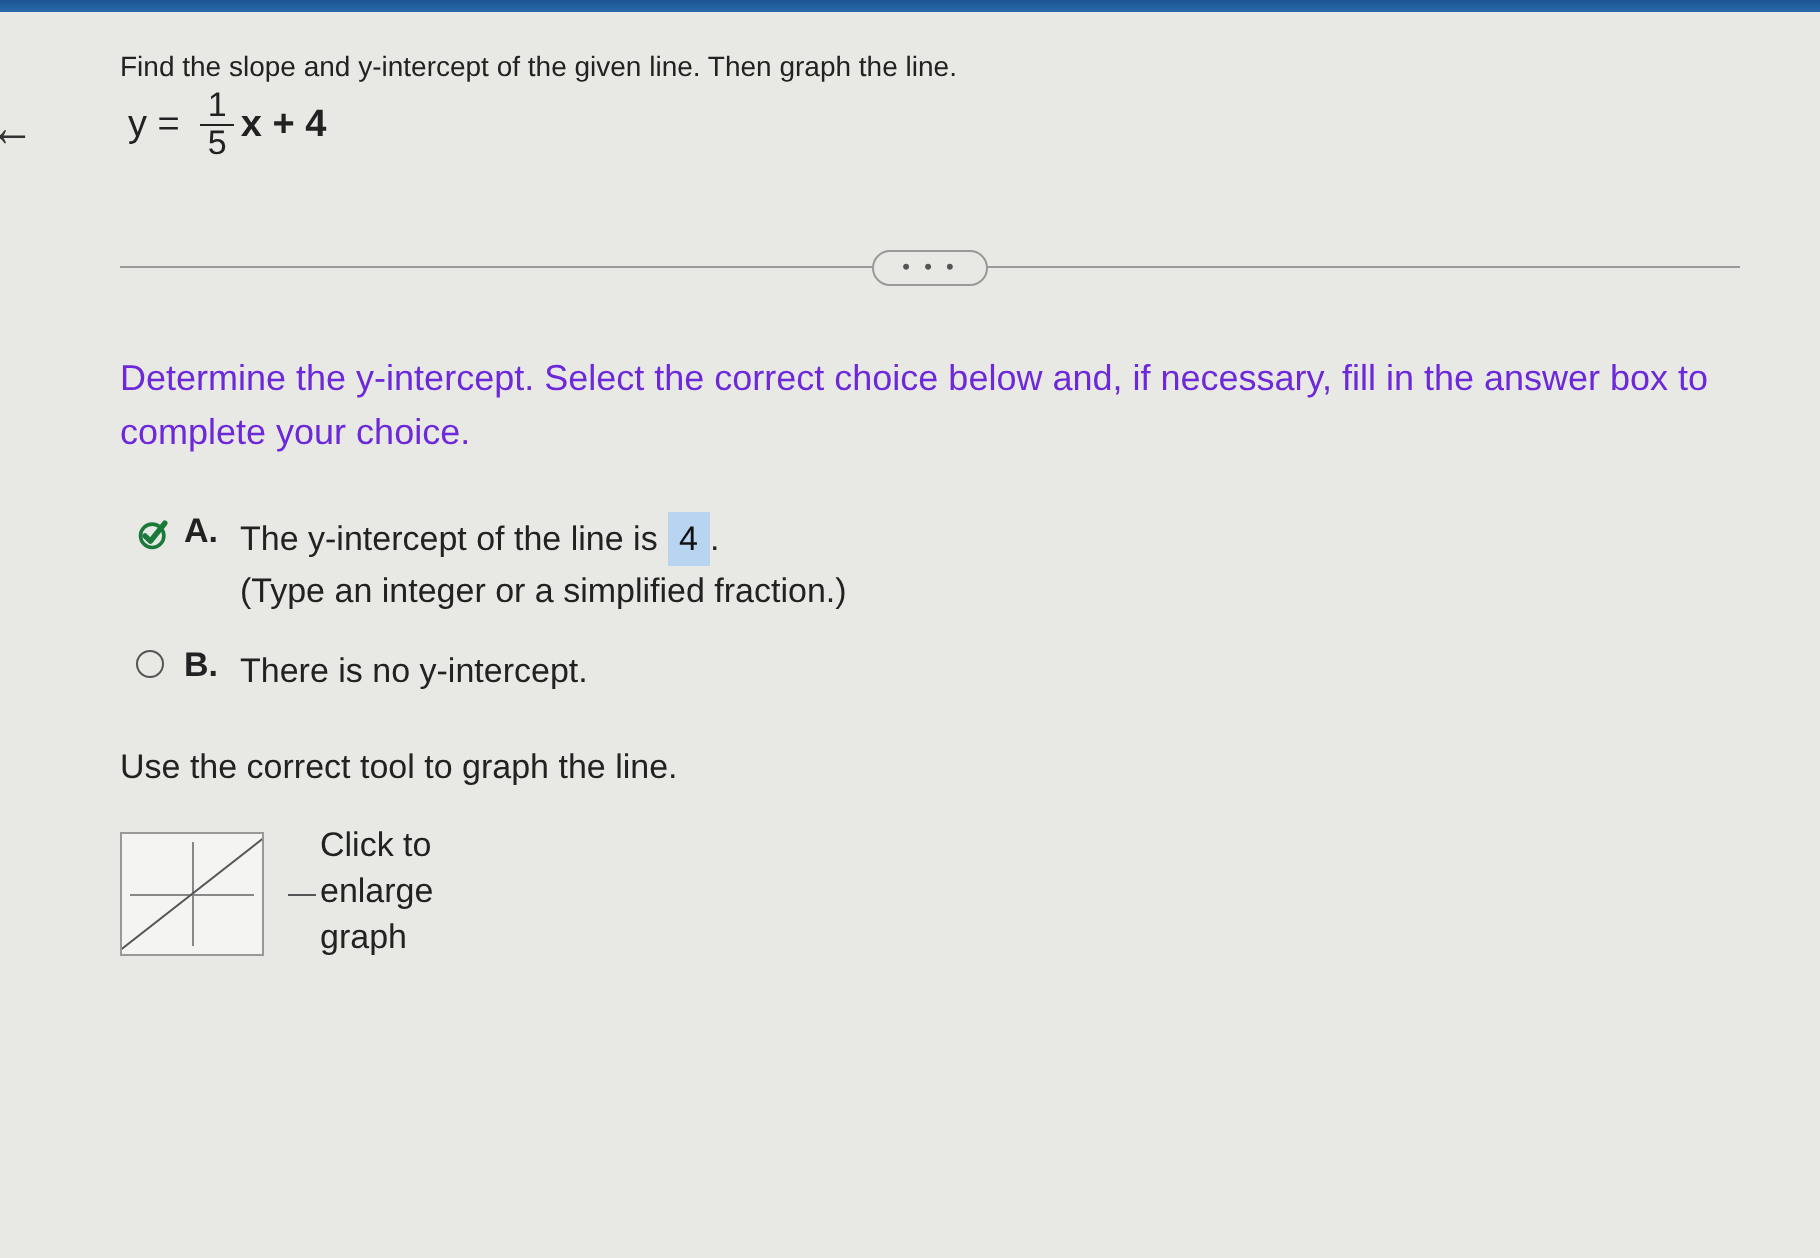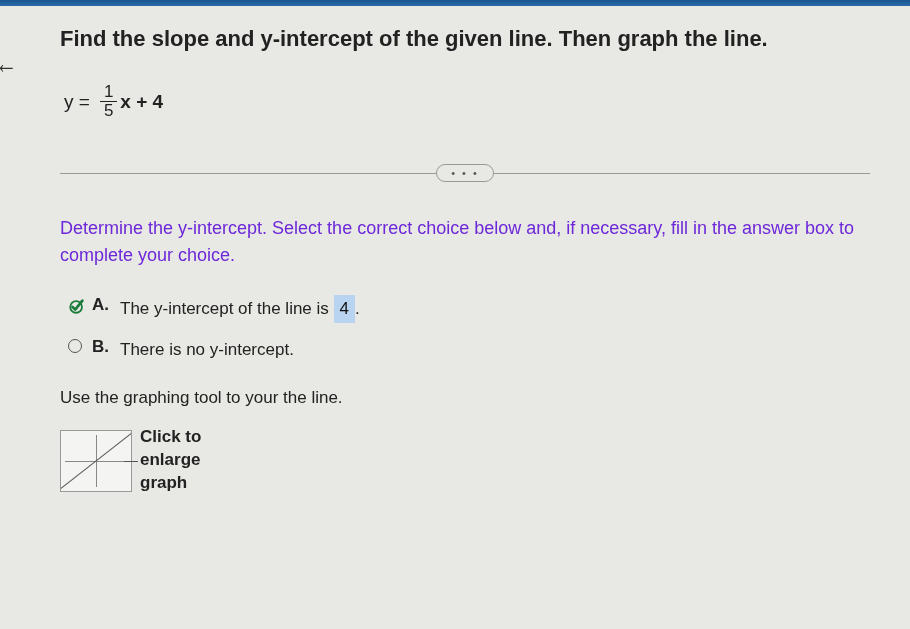--- a/index.html
+++ b/index.html
@@ -26,25 +26,23 @@
     .back-arrow {
       position: absolute;
       left: -8px;
       top: 42px;
       font-size: 28px;
       color: #333;
       font-weight: bold;
       transform: scaleX(0.8);
     }
     .question-prompt {
-      font-size: 22px;
-      color: #222;
-      margin-bottom: 28px;
+      font-size: 14px;
+      color: #222;
       line-height: 1.4;
-      font-weight: bold;
     }
     .equation {
       font-size: 19px;
       color: #222;
       display: flex;
       align-items: center;
       margin-bottom: 40px;
       margin-left: 4px;
     }
     .equation .y-eq {
@@ -155,22 +153,21 @@
       color: #222;
     }
     .graph-instruction {
       font-size: 17px;
       color: #222;
       margin-bottom: 18px;
     }
     .graph-row {
       display: flex;
       align-items: center;
-      gap: 8px;
-      font-weight: bold;
+      gap: 28px;
     }
     .graph-thumb {
       width: 72px;
       height: 62px;
       border: 1px solid #999;
       background: #f4f4f2;
       position: relative;
       overflow: hidden;
     }
     .graph-thumb .haxis {
@@ -250,34 +247,35 @@
           <svg viewBox="0 0 20 20">
             <circle cx="9" cy="11" r="6.5" fill="none" stroke="#1a7a3a" stroke-width="2"></circle>
             <path d="M5 11 L8 14 L16 4" fill="none" stroke="#1a7a3a" stroke-width="3" stroke-linecap="round" stroke-linejoin="round"></path>
           </svg>
         </span>
       </div>
       <div class="choice-letter">A.</div>
       <div class="choice-text">
         <span>The y-intercept of the line is </span><span class="answer-input">4</span><span>.</span>
         <br>
+        <span class="hint">(Type an integer or a simplified fraction.)</span>
       </div>
     </div>
 
     <div class="choice-row">
       <div class="radio-wrap">
         <span class="radio-empty"></span>
       </div>
       <div class="choice-letter">B.</div>
       <div class="choice-text">There is no y-intercept.</div>
     </div>
 
   </div>
 
-  <div class="graph-instruction">Use the graphing tool to your the line.</div>
+  <div class="graph-instruction">Use the correct tool to graph the line.</div>
 
   <div class="graph-row">
     <div class="graph-thumb">
       <div class="haxis"></div>
       <div class="vaxis"></div>
       <div class="diag"></div>
     </div>
     <div class="graph-label" style="white-space: pre-line;">Click to
 enlarge
 graph</div>

